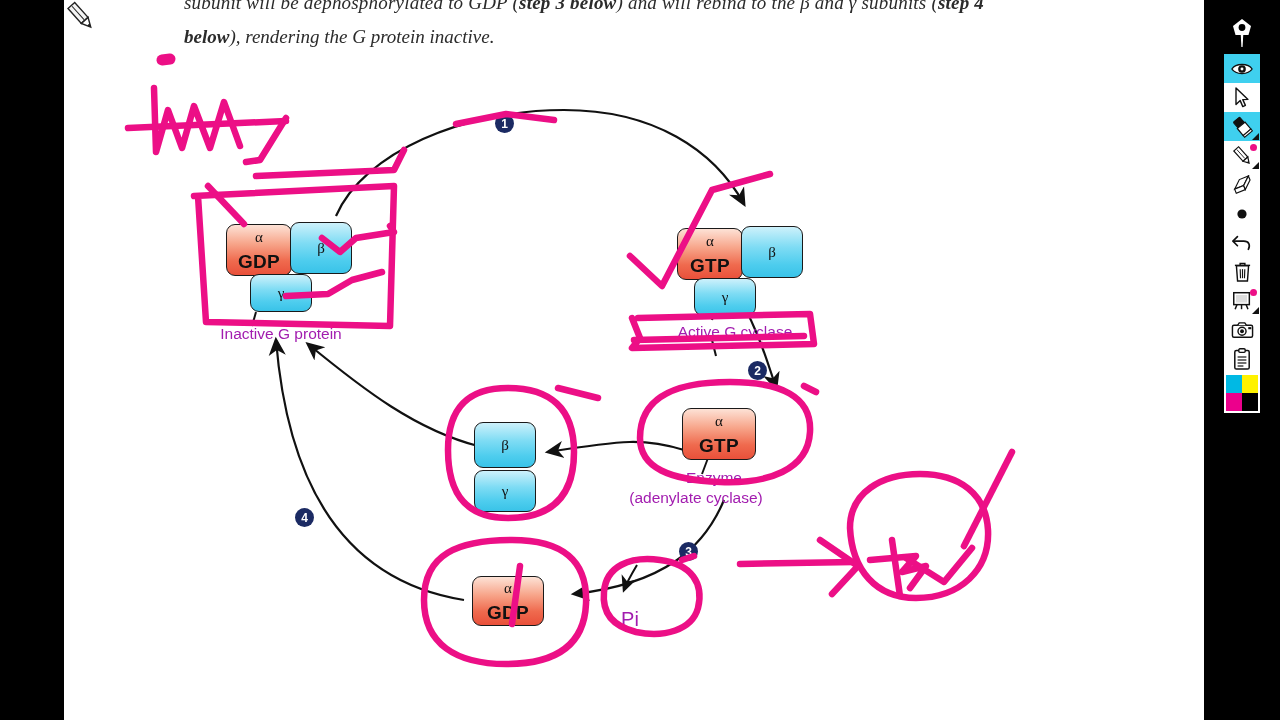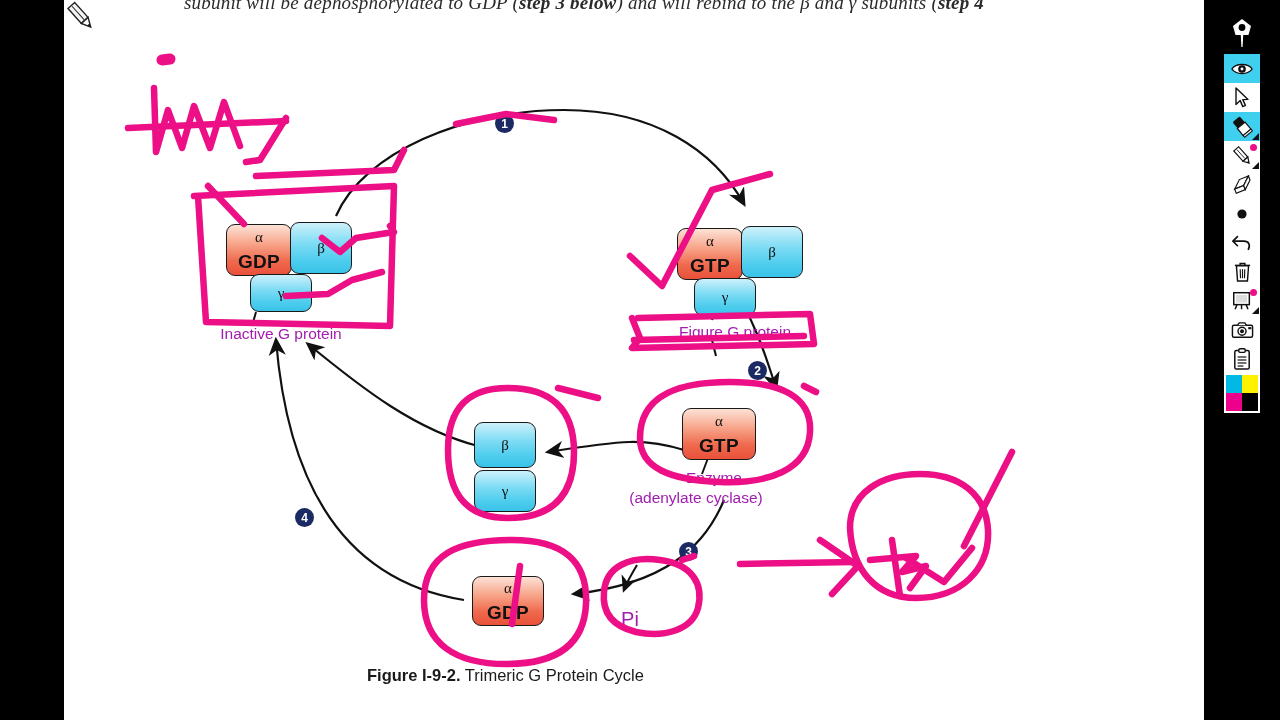--- a/index.html
+++ b/index.html
@@ -154,20 +154,23 @@
 
 <div id="root">
 
   <div class="blackbar left"></div>
 
   <div id="page">
 
     <div class="doc-text" id="doc-line-1">
       <span class="doc-ital">subunit will be dephosphorylated to GDP (</span><span class="doc-bold">step 3 below</span><span class="doc-ital">) and will rebind to the β and γ subunits (</span><span class="doc-bold">step 4</span>
     </div>
+    <div class="doc-text" id="doc-line-2">
+      <span class="doc-bold">below</span><span class="doc-ital">), rendering the G protein inactive.</span>
+    </div>
 
     <div id="diagram">
 
       <svg width="1140" height="720">
         <defs>
           <marker id="ah" markerWidth="9" markerHeight="9" refX="7" refY="4.5" orient="auto">
             <path d="M0,0.6 L8.5,4.5 L0,8.4 L2.4,4.5 Z" fill="#111"></path>
           </marker>
         </defs>
 
@@ -206,21 +209,21 @@
       <div class="sub alpha" style="left:613px; top:228px; width:66px; height:52px;">
         <span class="greek">α</span>
         <span class="nuc">GTP</span>
       </div>
       <div class="sub beta" style="left:677px; top:226px; width:62px; height:52px;">
         <span class="greek">β</span>
       </div>
       <div class="sub gamma" style="left:630px; top:278px; width:62px; height:38px;">
         <span class="greek">γ</span>
       </div>
-      <div class="dlabel center" style="left:671px; top:323px;">Figure G protein</div>
+      <div class="dlabel center" style="left:671px; top:323px;">Active G cyclase</div>
 
       <div class="sub beta" style="left:410px; top:422px; width:62px; height:46px;">
         <span class="greek">β</span>
       </div>
       <div class="sub gamma" style="left:410px; top:470px; width:62px; height:42px;">
         <span class="greek">γ</span>
       </div>
 
       <div class="sub alpha" style="left:618px; top:408px; width:74px; height:52px;">
         <span class="greek">α</span>
@@ -242,23 +245,20 @@
       <div class="step" style="left:684px; top:361px;">
         <span>2</span>
       </div>
       <div class="step" style="left:615px; top:542px;">
         <span>3</span>
       </div>
       <div class="step" style="left:231px; top:508px;">
         <span>4</span>
       </div>
 
-      <div id="caption">
-        <span class="cap-bold">Figure I-9-2.</span><span> Trimeric G Protein Cycle</span>
-      </div>
 
       <svg id="ink" width="1140" height="720">
         <g fill="none" stroke="#ec0f86" stroke-width="6.5" stroke-linecap="round" stroke-linejoin="round">
 
           <path d="M98,60 L106,59" stroke-width="11"></path>
 
           <path d="M64,128 L222,121"></path>
           <path d="M90,88 L92,152 L104,110 L118,148 L130,106 L146,148 L160,102 L176,146"></path>
           <path d="M222,118 L196,160 L182,162"></path>
 

